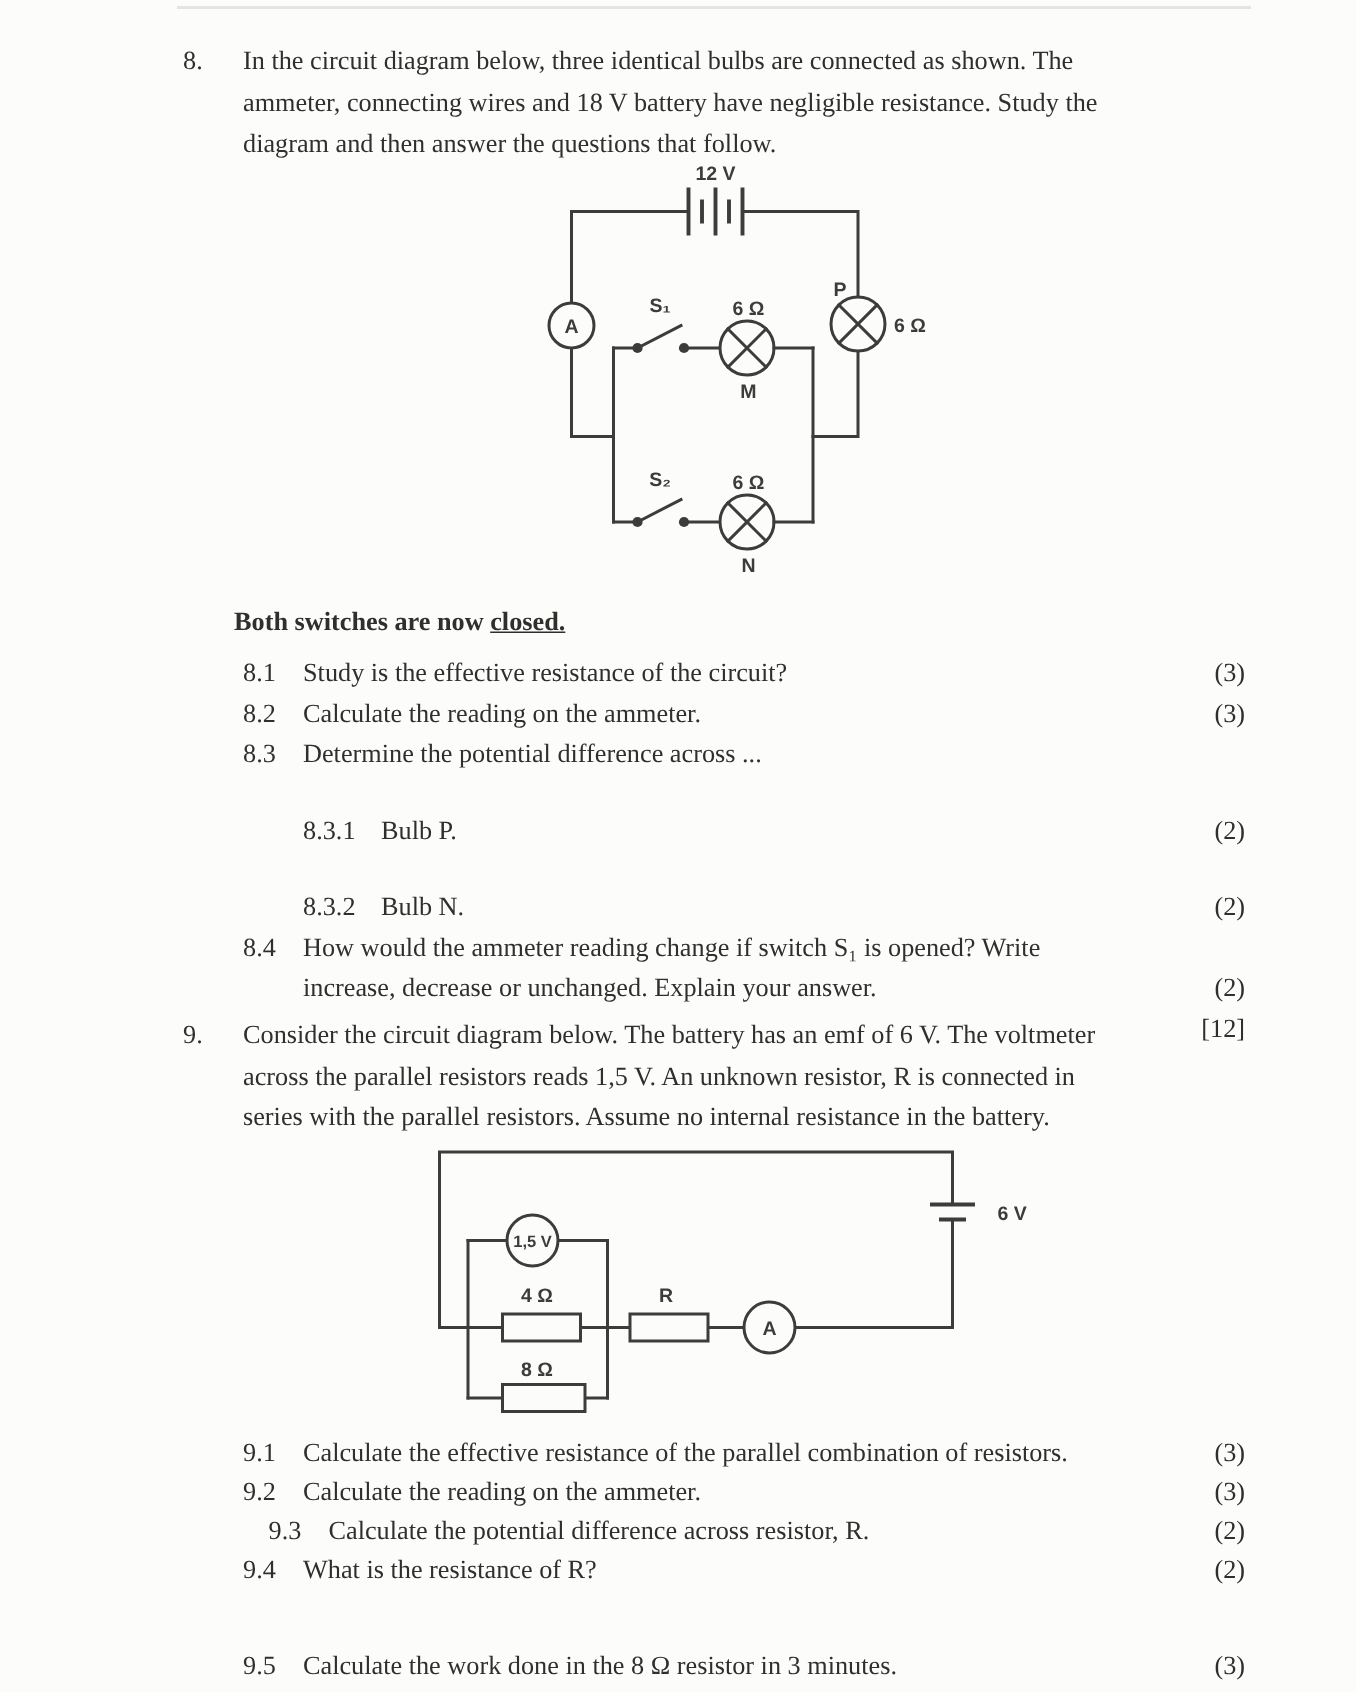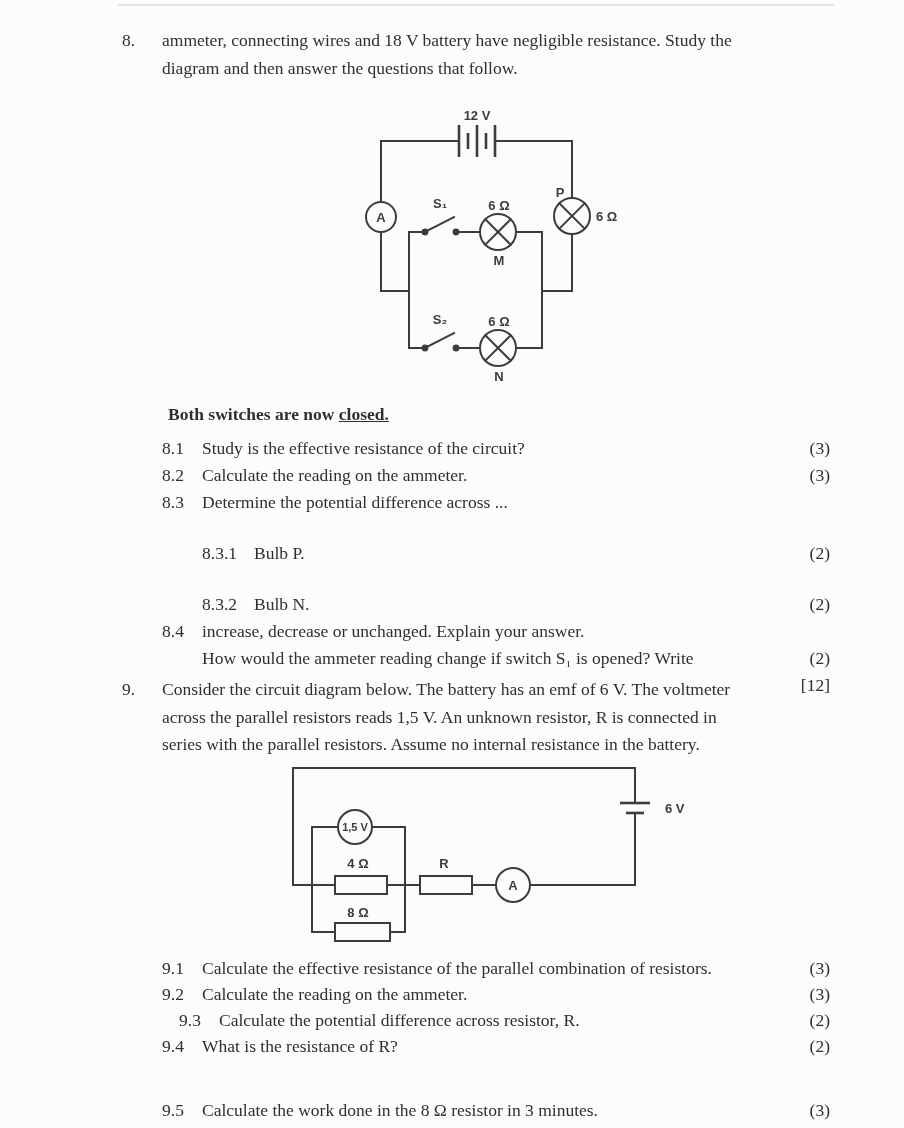--- a/index.html
+++ b/index.html
@@ -49,20 +49,21 @@
 </style>
 </head>
 <body>
 
 <div class="page">
   <div class="topline"></div>
 
   <div class="para" style="left:122px; top:27px;">
     <div class="qmain">8.</div>
     <div class="ptext">
+      <div>In the circuit diagram below, three identical bulbs are connected as shown. The</div>
       <div>ammeter, connecting wires and 18 V battery have negligible resistance. Study the</div>
       <div>diagram and then answer the questions that follow.</div>
     </div>
   </div>
 
   <svg class="cdiagram" style="left:355px; top:108px;" width="270" height="290" viewBox="0 0 270 290">
 
     <g>
       <text x="122" y="12" text-anchor="middle">12 V</text>
       <line class="thick" x1="104" y1="17" x2="104" y2="49"></line>
@@ -118,21 +119,21 @@
       <text x="85" y="216" text-anchor="middle">S₂</text>
       <circle class="comp" cx="143" cy="240" r="18"></circle>
       <line class="wire" x1="130.3" y1="227.3" x2="155.7" y2="252.7"></line>
       <line class="wire" x1="130.3" y1="252.7" x2="155.7" y2="227.3"></line>
       <path class="wire" d="M161,240 H187"></path>
       <text x="144" y="218" text-anchor="middle">6 Ω</text>
       <text x="144" y="273" text-anchor="middle">N</text>
     </g>
   </svg>
 
-  <div class="subheading" style="left:168px; top:401px;">
+  <div class="subheading" style="left:156px; top:401px;">
     <span>Both switches are now </span><span class="ul">closed.</span>
   </div>
 
   <div class="qlist" style="top:435px;">
     <div class="qrow">
       <span class="n">8.1</span>
       <span class="t">Study is the effective resistance of the circuit?</span>
       <span class="m">(3)</span>
     </div>
     <div class="qrow">
@@ -151,22 +152,22 @@
       <span class="m">(2)</span>
     </div>
     <div class="qrow sub">
       <span class="n">8.3.2</span>
       <span class="t">Bulb N.</span>
       <span class="m">(2)</span>
     </div>
     <div class="qrow">
       <span class="n">8.4</span>
       <span class="t">
+        <div>How would the ammeter reading change if switch S₁ is opened? Write</div>
         <div>increase, decrease or unchanged. Explain your answer.</div>
-        <div>How would the ammeter reading change if switch S₁ is opened? Write</div>
       </span>
       <span class="m bottom">(2)</span>
     </div>
     <div class="total-row">[12]</div>
   </div>
 
   <div class="para" style="left:122px; top:676px;">
     <div class="qmain">9.</div>
     <div class="ptext">
       <div>Consider the circuit diagram below. The battery has an emf of 6 V. The voltmeter</div>

